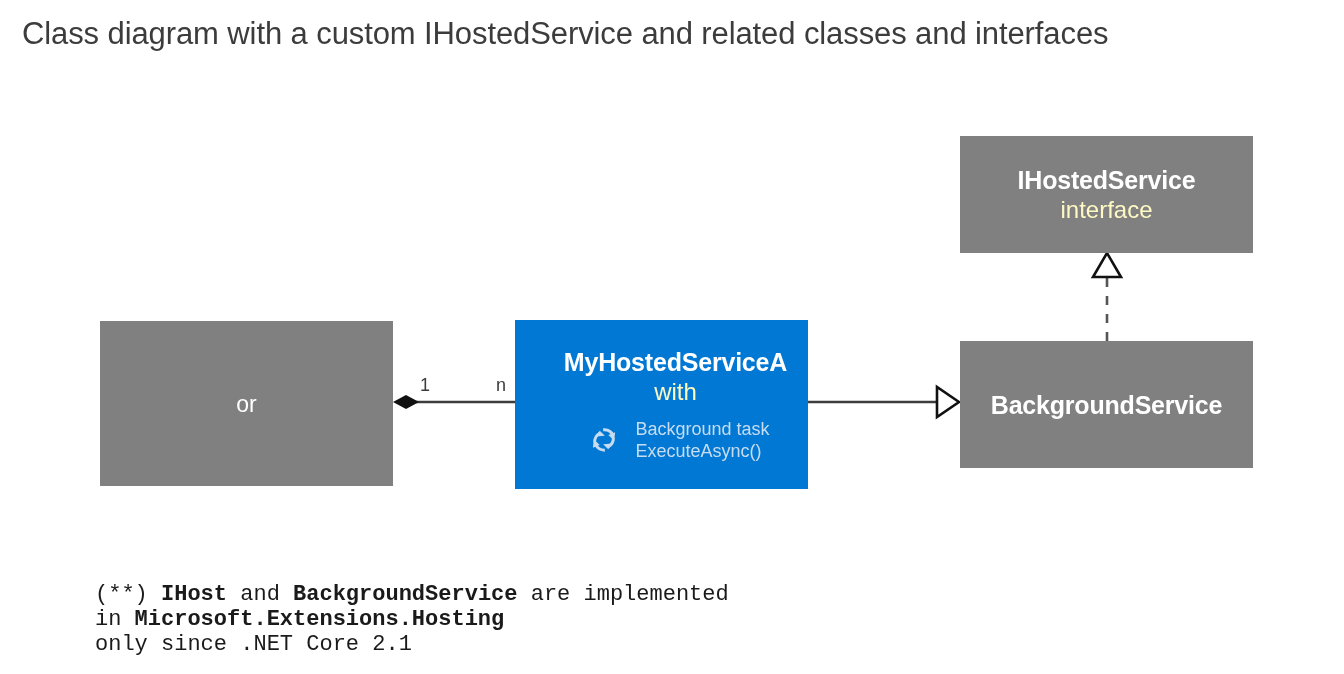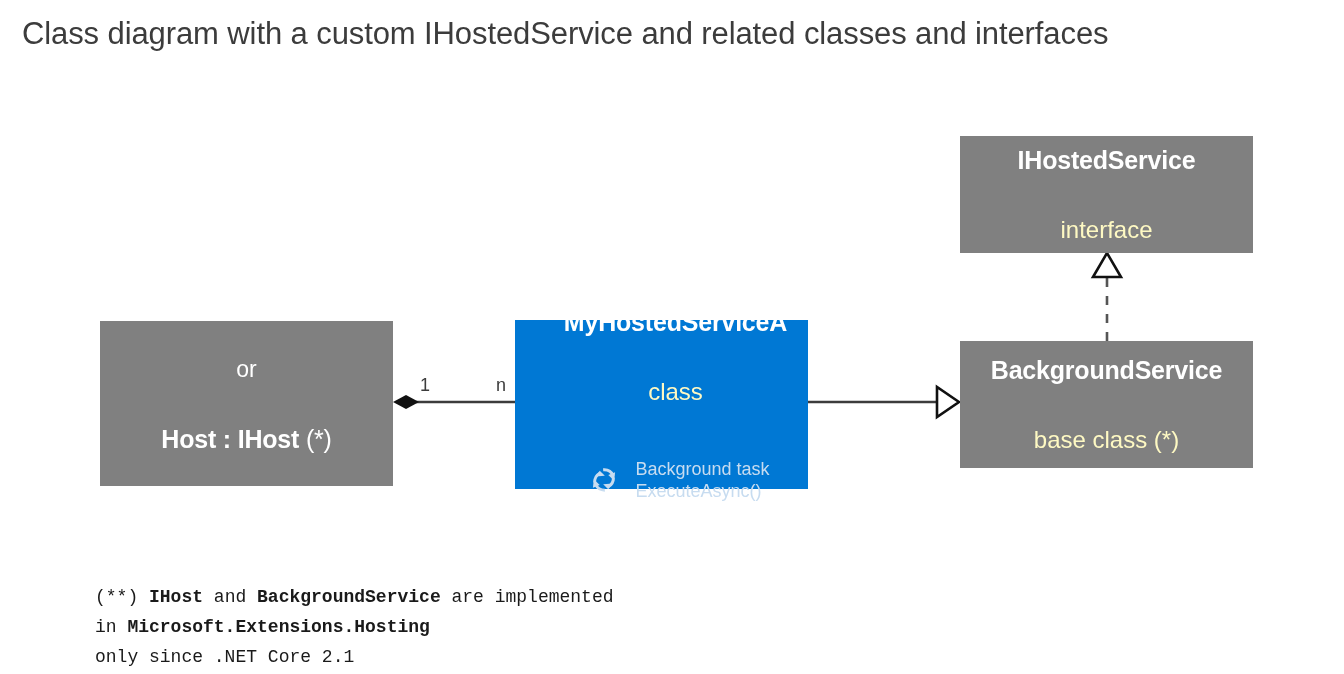--- a/index.html
+++ b/index.html
@@ -40,21 +40,20 @@
   
   .node {
     position: absolute;
     box-sizing: border-box;
     display: flex;
     flex-direction: column;
     align-items: center;
     justify-content: center;
     text-align: center;
     color: #ffffff;
-    gap: 40px;
   }
   .node.gray { background: #808080; }
   .node.blue { background: #0078d4; padding-left: 28px; }
 
   .node-title {
     font-weight: bold;
     font-size: 25px;
     line-height: 30px;
     letter-spacing: -0.2px;
     white-space: nowrap;
@@ -107,22 +106,22 @@
     color: #3c3c3c;
     font-family: "Liberation Sans", sans-serif;
   }
 
   
   .footnote {
     position: absolute;
     left: 95px;
     top: 582px;
     font-family: "Liberation Mono", monospace;
-    font-size: 18px;
-    line-height: 30px;
+    font-size: 22px;
+    line-height: 25px;
     color: #1a1a1a;
     white-space: pre;
   }
   .footnote b { font-weight: bold; }
 </style>
 </head>
 <body>
 
 <div id="canvas">
 
@@ -138,26 +137,25 @@
 
     <polygon points="959,402 937,387 937,417" fill="#ffffff" stroke="#111111" stroke-width="2.6" stroke-linejoin="miter"></polygon>
 
     <line x1="1107" y1="341" x2="1107" y2="278" stroke="#555555" stroke-width="2.6" stroke-dasharray="9,9"></line>
 
     <polygon points="1107,253 1093,277 1121,277" fill="#ffffff" stroke="#111111" stroke-width="2.6" stroke-linejoin="miter"></polygon>
   </svg>
 
   <div class="node gray" style="left:100px; top:321px; width:293px; height:165px;">
     <div class="node-mid">or</div>
-    <div class="node-title"><span>Host : IHost</span><span class="reg"> (*)</span></div>
   </div>
 
   <div class="node blue" style="left:515px; top:320px; width:293px; height:169px;">
     <div class="node-title">MyHostedServiceA</div>
-    <div class="node-sub">class</div>
+    <div class="node-sub">with</div>
 
     <div class="detail-row">
       <svg class="sync-icon" viewBox="0 0 40 40">
         <g fill="none" stroke="#c7dcf0" stroke-width="3.4" stroke-linecap="butt">
 
           <path d="M9,23 A12,12 0 0 1 15,12"></path>
 
           <path d="M19,8 A12,12 0 0 1 31,15"></path>
 
           <path d="M31,17 A12,12 0 0 1 25,28"></path>
@@ -182,21 +180,20 @@
     </div>
   </div>
 
   <div class="node gray" style="left:960px; top:136px; width:293px; height:117px;">
     <div class="node-title">IHostedService</div>
     <div class="node-sub">interface</div>
   </div>
 
   <div class="node gray" style="left:960px; top:341px; width:293px; height:127px;">
     <div class="node-title">BackgroundService</div>
-    <div class="node-sub">base class (*)</div>
   </div>
 
   <div class="mult" style="left:420px; top:375px;">1</div>
   <div class="mult" style="left:496px; top:375px;">n</div>
 
   <div class="footnote"><span>(**) </span><b>IHost</b><span> and </span><b>BackgroundService</b><span> are implemented</span>
 <span>in </span><b>Microsoft.Extensions.Hosting</b>
 <span>only since .NET Core 2.1</span></div>
 
 </div>

